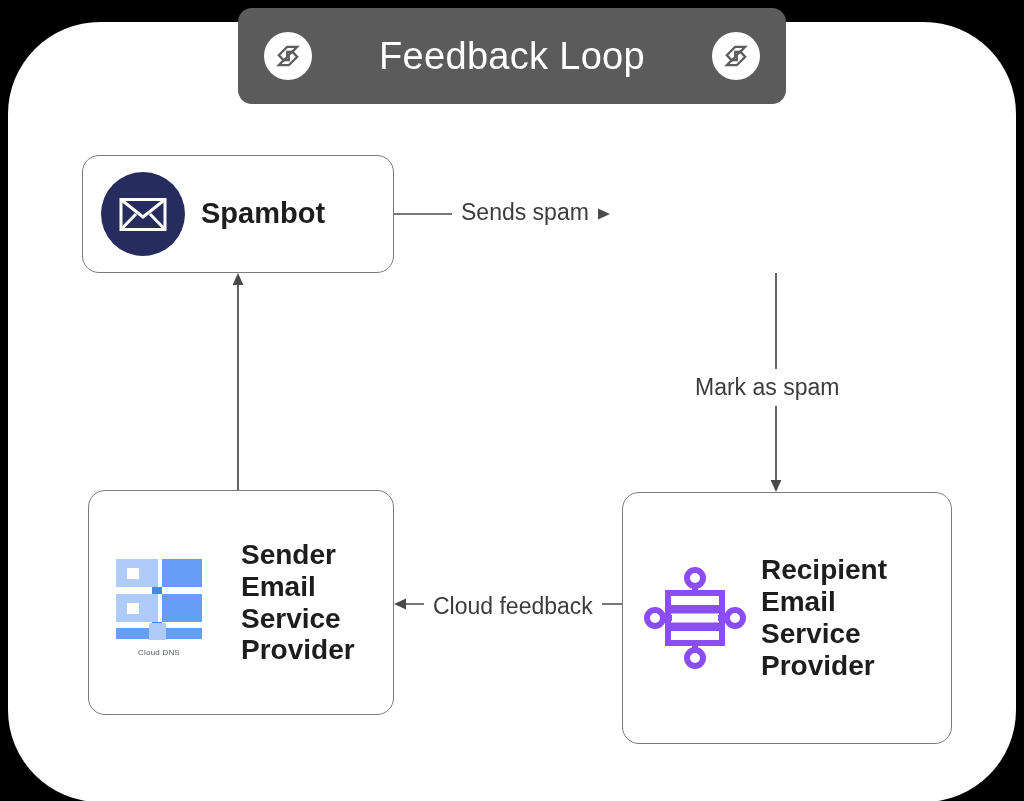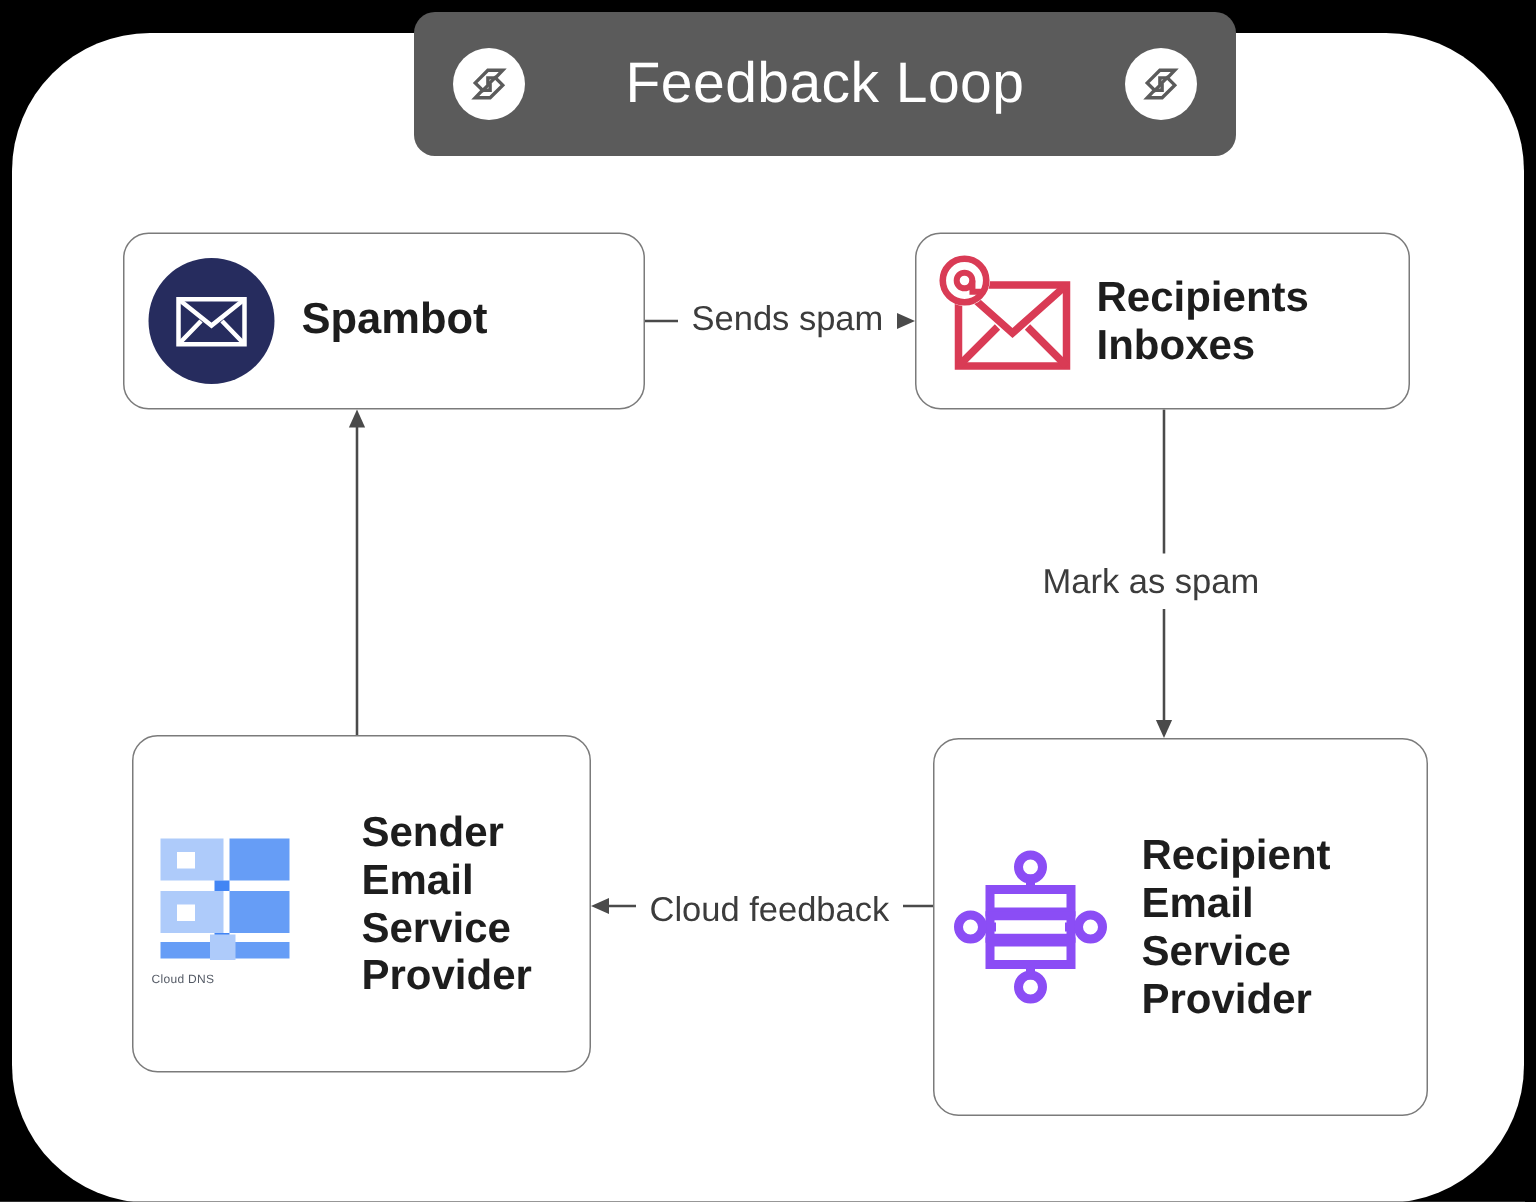--- a/index.html
+++ b/index.html
@@ -38,21 +38,20 @@
     top: 8px;
     width: 548px;
     height: 96px;
     background: #5b5b5b;
     border-radius: 14px;
     display: flex;
     align-items: center;
     justify-content: space-between;
     padding: 0 26px;
     z-index: 5;
-    margin-left: 38px;
   }
   #title-text {
     flex: 1;
     text-align: center;
     color: #ffffff;
     font-size: 38px;
     font-weight: 400;
     letter-spacing: 0.3px;
     line-height: 1;
   }
@@ -74,29 +73,30 @@
     border: 1.6px solid #7b7b7b;
     border-radius: 17px;
     display: flex;
     align-items: center;
     z-index: 3;
   }
   .node-icon {
     flex: 0 0 auto;
     display: flex;
     flex-direction: column;
+    align-items: center;
     justify-content: center;
   }
   .node-label {
     color: #1d1d1d;
     font-weight: bold;
     line-height: 1.14;
   }
 
-  #node-spambot     { left: 82px;  top: 155px; width: 348px; height: 118px; padding: 0 14px; }
+  #node-spambot     { left: 82px;  top: 155px; width: 312px; height: 118px; padding: 0 14px; }
   #node-spambot .node-icon { width: 92px; }
   #node-spambot .node-label { font-size: 29px; margin-left: 12px; }
 
   #node-recipients  { left: 610px; top: 155px; width: 330px; height: 118px; padding: 0 10px; }
   #node-recipients .node-icon { width: 100px; }
   #node-recipients .node-label { font-size: 28px; margin-left: 10px; }
 
   #node-sender-esp  { left: 88px;  top: 490px; width: 306px; height: 225px; padding: 0 12px; }
   #node-sender-esp .node-icon { width: 116px; }
   #node-sender-esp .node-label { font-size: 28px; margin-left: 24px; }
@@ -194,41 +194,20 @@
       <svg width="88" height="88" viewBox="0 0 88 88" aria-hidden="true">
         <circle cx="44" cy="44" r="42" fill="#262C5E"></circle>
         <rect x="22" y="29.5" width="44" height="30" fill="none" stroke="#ffffff" stroke-width="3"></rect>
         <path d="M22 29.5 L44 47 L66 29.5" fill="none" stroke="#ffffff" stroke-width="3"></path>
         <path d="M22 59.5 L37 44 M66 59.5 L51 44" fill="none" stroke="#ffffff" stroke-width="3"></path>
       </svg>
     </span>
     <span class="node-label">Spambot</span>
   </div>
 
-  <div class="node" id="node-recipients">
-    <span class="node-icon">
-      <svg width="98" height="92" viewBox="0 0 98 92" aria-hidden="true">
-        <g fill="none" stroke="#D93B55" stroke-width="5" stroke-linejoin="miter">
-          <rect x="18" y="22" width="72" height="54"></rect>
-          <path d="M18 22 L54 54 L90 22"></path>
-          <path d="M18 76 L44 50 M90 76 L64 50"></path>
-        </g>
-        <g>
-          <circle cx="22" cy="19" r="17" fill="#ffffff"></circle>
-          <circle cx="22" cy="19" r="14.5" fill="none" stroke="#D93B55" stroke-width="4.4"></circle>
-          <circle cx="22" cy="19" r="5.2" fill="none" stroke="#D93B55" stroke-width="4"></circle>
-          <path d="M27.3 19 L27.3 26.5 L33.5 26.5" fill="none" stroke="#D93B55" stroke-width="4" stroke-linecap="butt"></path>
-        </g>
-      </svg>
-    </span>
-    <span class="node-label">
-      <span>Recipients</span><br>
-      <span>Inboxes</span>
-    </span>
-  </div>
 
   <div class="node" id="node-sender-esp">
     <span class="node-icon">
       <svg width="98" height="92" viewBox="0 0 98 92" aria-hidden="true">
 
         <rect x="6" y="10" width="42" height="28" fill="#AECBFA"></rect>
         <rect x="52" y="10" width="40" height="28" fill="#669DF6"></rect>
         <rect x="17" y="19" width="12" height="11" fill="#ffffff"></rect>
 
         <rect x="6" y="45" width="42" height="28" fill="#AECBFA"></rect>

